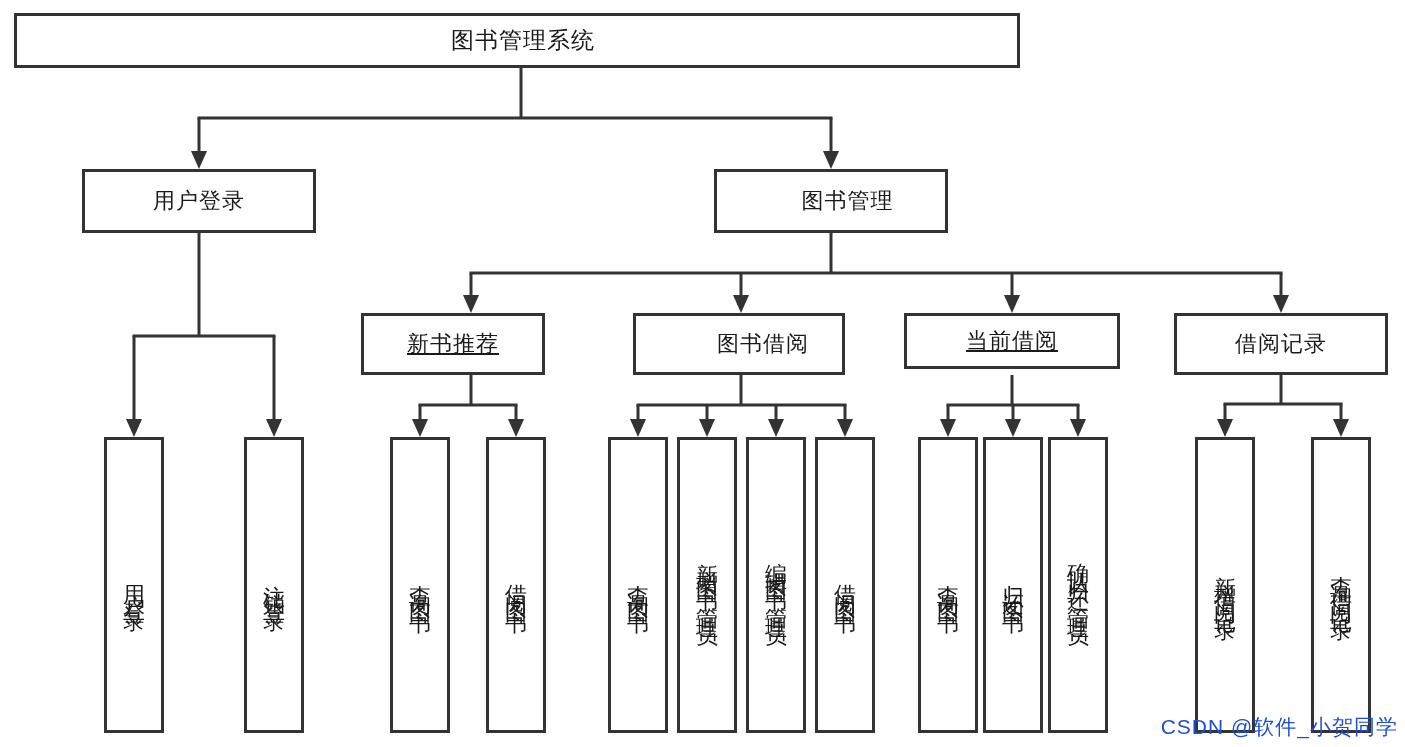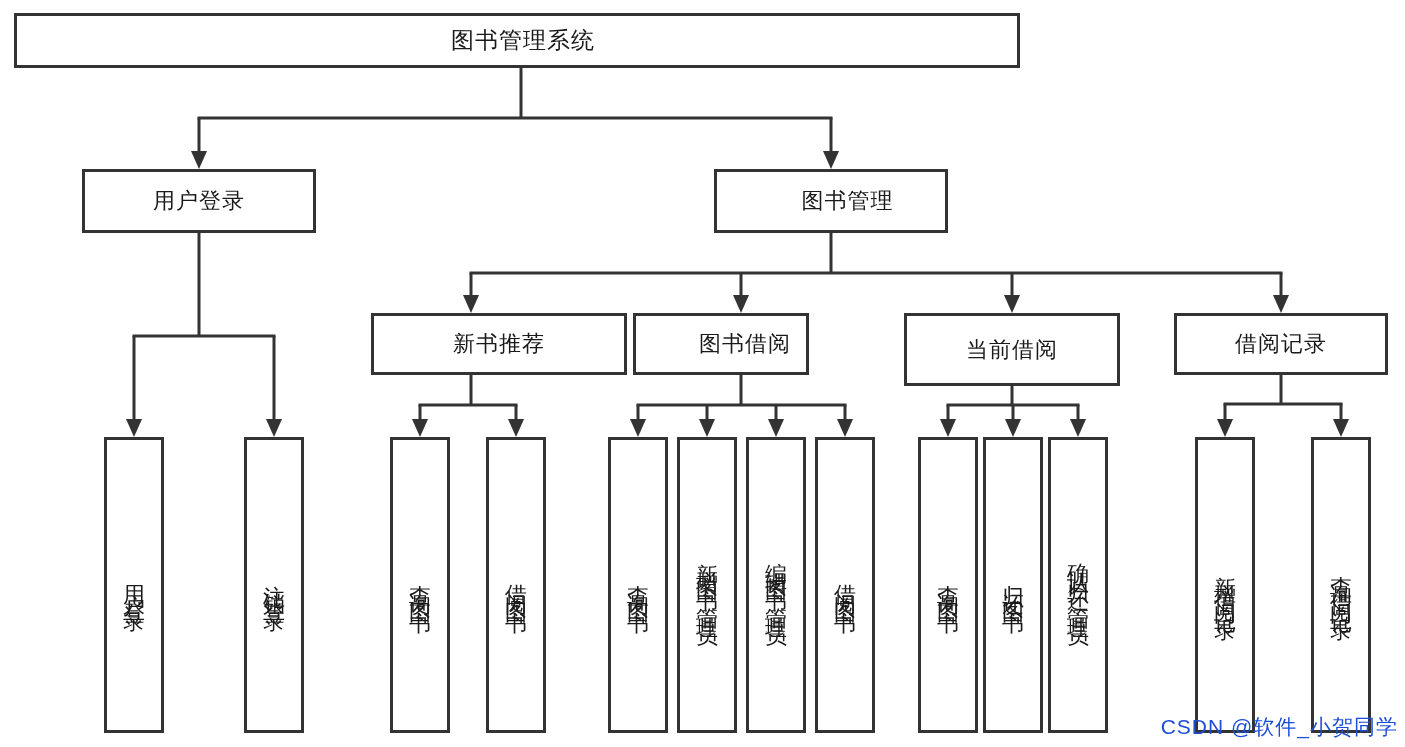--- a/index.html
+++ b/index.html
@@ -126,27 +126,27 @@
     <span>图书管理系统</span>
   </div>
 
   <div class="node" style="left:82px; top:169px; width:234px; height:64px;">
     <span>用户登录</span>
   </div>
   <div class="node" style="left:714px; top:169px; width:234px; height:64px;padding-left:33px;">
     <span>图书管理</span>
   </div>
 
-  <div class="node" style="left:371px; top:313px; width:256px; height:62px;">
+  <div class="node" style="left:361px; top:313px; width:184px; height:62px;text-decoration:underline;">
     <span>新书推荐</span>
   </div>
-  <div class="node" style="left:633px; top:313px; width:176px; height:62px;padding-left:48px;">
+  <div class="node" style="left:633px; top:313px; width:212px; height:62px;padding-left:48px;">
     <span>图书借阅</span>
   </div>
-  <div class="node" style="left:904px; top:313px; width:216px; height:73px;">
+  <div class="node" style="left:904px; top:313px; width:216px; height:56px;text-decoration:underline;">
     <span>当前借阅</span>
   </div>
   <div class="node" style="left:1174px; top:313px; width:214px; height:62px;">
     <span>借阅记录</span>
   </div>
 
   <div class="vnode" style="left:104px;">
     <span class="vtext">用户登录</span>
   </div>
   <div class="vnode" style="left:244px;">

